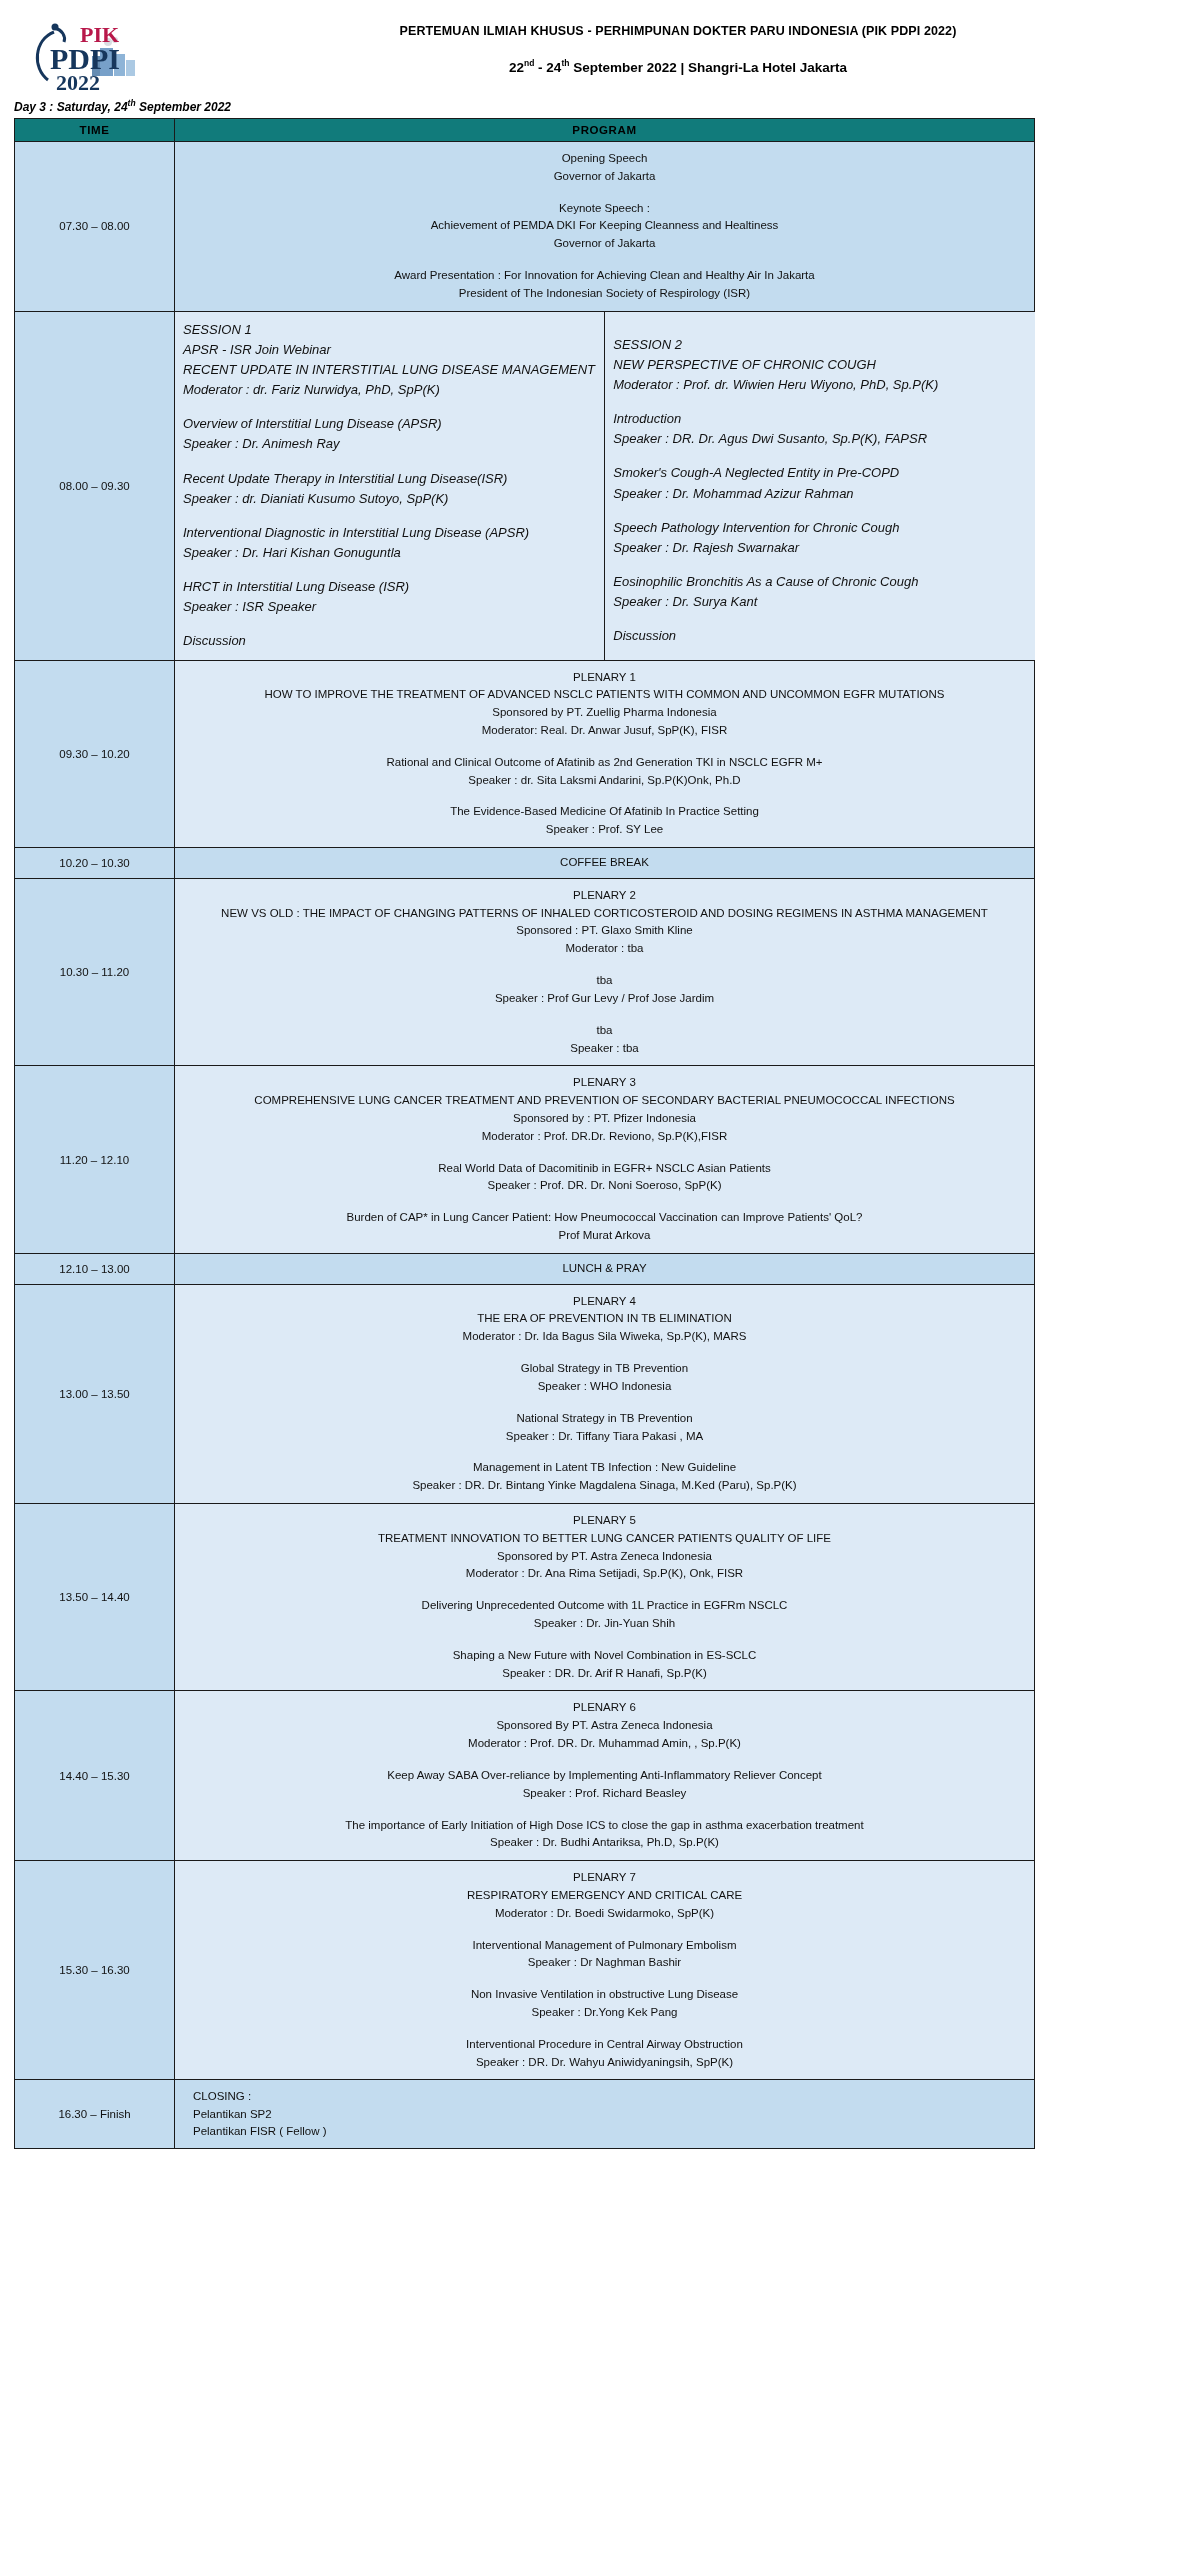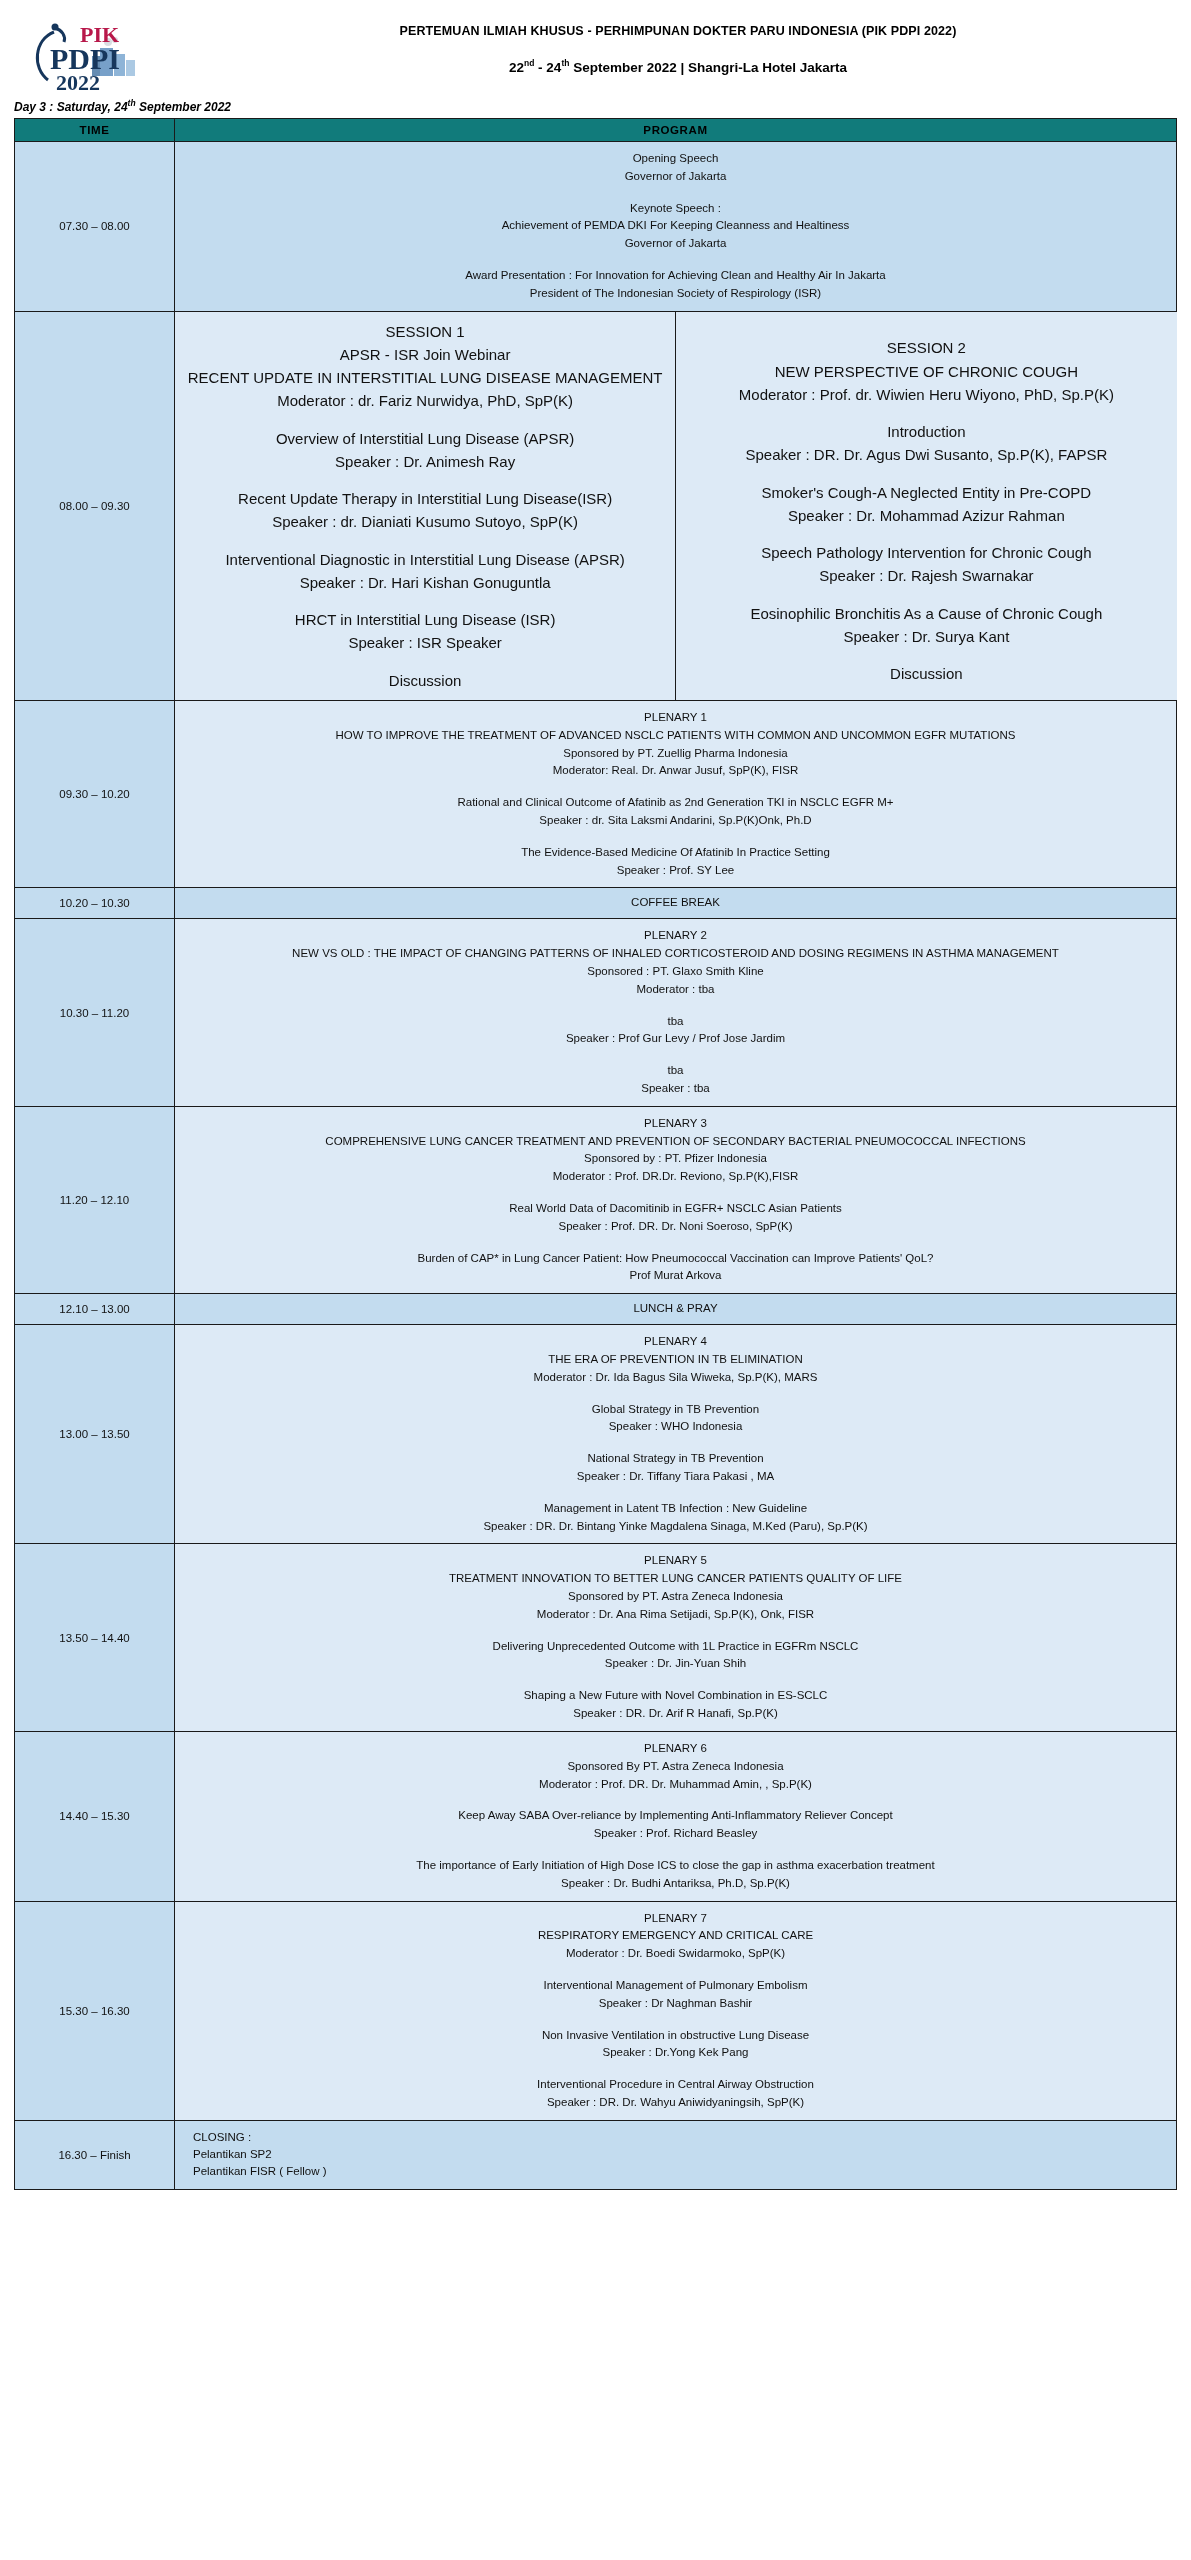--- a/index.html
+++ b/index.html
@@ -63,21 +63,21 @@
   .daytitle {
     font-size: 12px;
     font-weight: bold;
     font-style: italic;
     color: #000;
     padding: 2px 0 4px 14px;
   }
 
   
   table.schedule {
-    width: 1163px;
+    width: 1021px;
     margin: 0 8px 0 14px;
     border-collapse: collapse;
     table-layout: fixed;
   }
   table.schedule td, table.schedule th {
     border: 1px solid #1a1a1a;
     vertical-align: middle;
   }
   thead th {
     background: #117b7b;
@@ -118,26 +118,27 @@
     padding-left: 18px;
     line-height: 1.5;
   }
 
   .blank { display: block; height: 14px; }
   .blank-sm { display: block; height: 10px; }
 
   
   td.sess {
     background: #ddeaf6;
-    font-size: 15px;
+    font-size: 13px;
     color: #111;
-    text-align: center;
+    text-align: left;
     padding: 8px 8px;
     line-height: 1.55;
     vertical-align: top;
+    font-style: italic;
   }
 </style>
 </head>
 <body>
 
 <div class="page">
 
   <div class="masthead">
     <div class="logo-wrap">
       <div class="logo">

